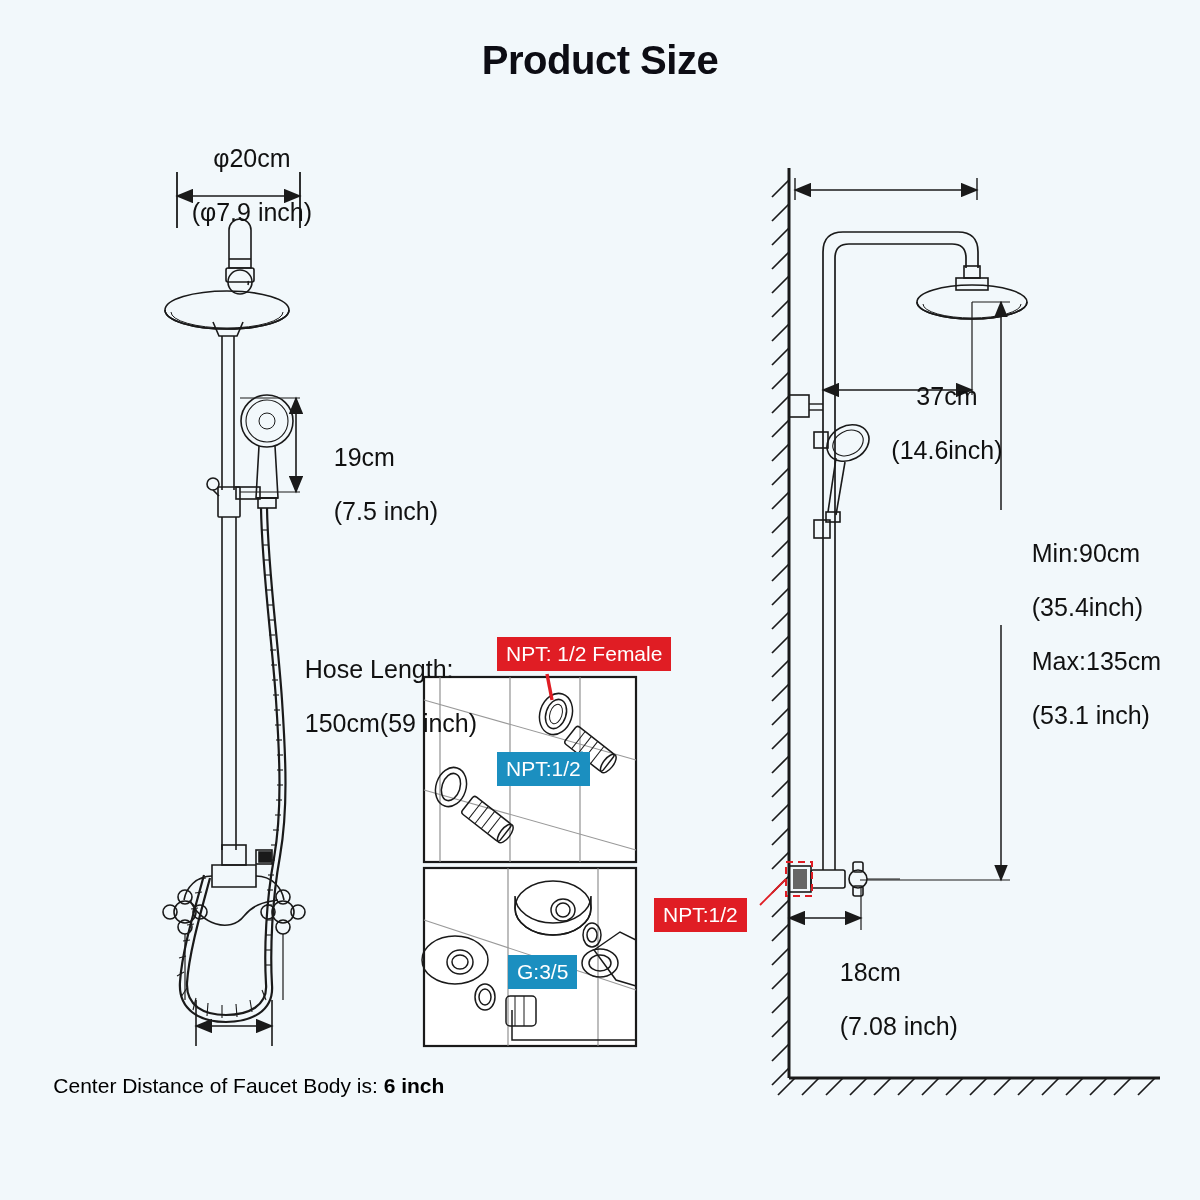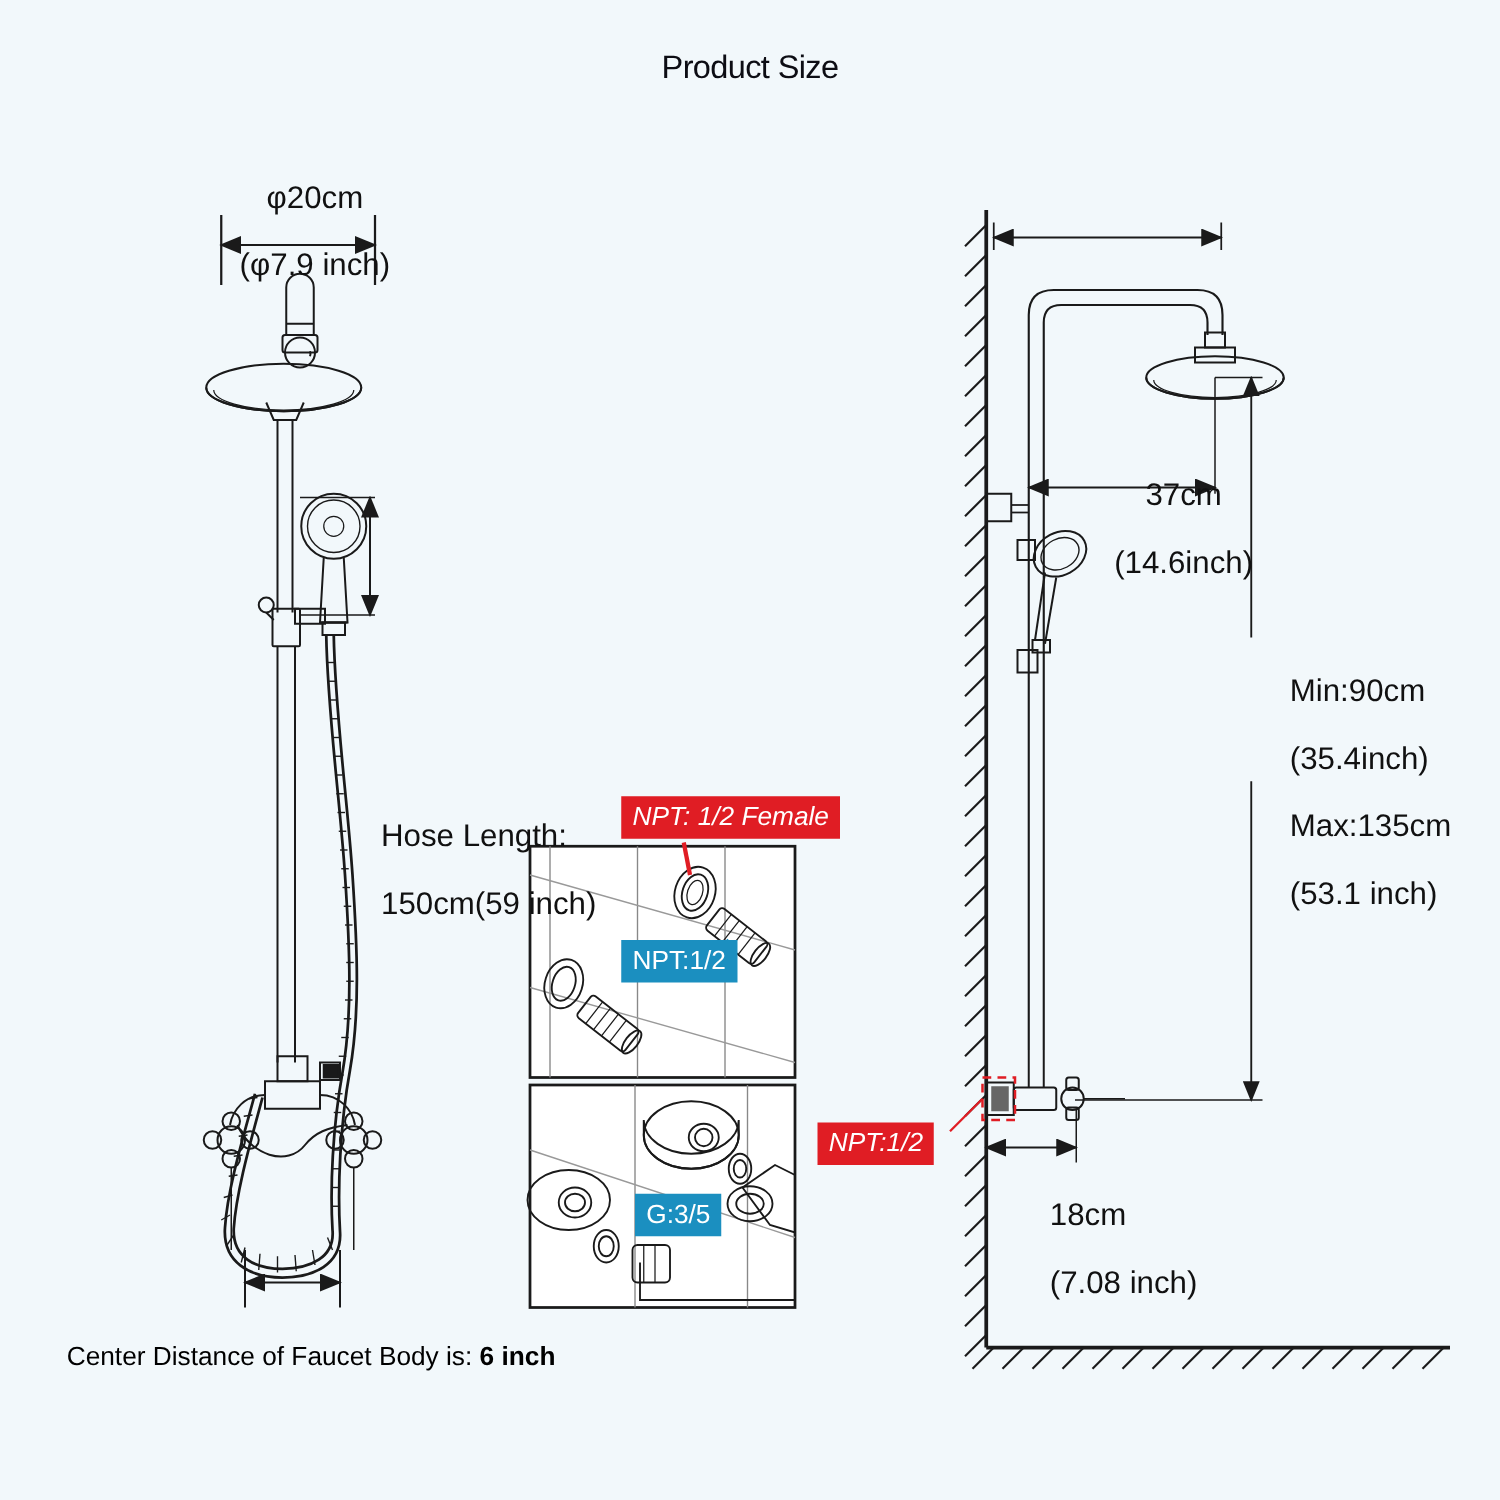--- a/index.html
+++ b/index.html
@@ -20,22 +20,22 @@
     inset: 0;
     width: 1200px;
     height: 1200px;
   }
   .title {
     position: absolute;
     top: 38px;
     left: 0;
     width: 1200px;
     text-align: center;
-    font-size: 26px;
-    font-weight: normal;
+    font-size: 40px;
+    font-weight: bold;
     letter-spacing: -0.5px;
     color: #0d0d14;
   }
   .dimlabel {
     position: absolute;
     font-size: 25px;
     line-height: 27px;
     color: #111;
     white-space: pre;
   }
@@ -65,21 +65,21 @@
   }
   .badge {
     position: absolute;
     color: #fff;
     font-size: 21px;
     line-height: 21px;
     padding: 6px 9px 7px 9px;
     white-space: nowrap;
     box-sizing: border-box;
   }
-  .badge.red { background: #e01d24; font-style: italic; }
+  .badge.red { background: #e01d24; }
   .badge.blue { background: #1b8fc0; }
   svg { position: absolute; left: 0; top: 0; }
 </style>
 </head>
 <body>
 
 <div id="root">
 
   <div class="title">Product Size</div>
 
@@ -437,20 +437,24 @@
       <path d="M514 986 L520 970" stroke="#1b8fc0" stroke-width="3"></path>
 
     </g>
   </svg>
 
   <div class="dimlabel center" style="left:128px; top:118px; width:220px;">
     <span>φ20cm</span><br>
     <span>(φ7.9 inch)</span>
   </div>
 
+  <div class="dimlabel" style="left:306px; top:417px;">
+    <span>19cm</span><br>
+    <span>(7.5 inch)</span>
+  </div>
 
   <div class="dimlabel" style="left:277px; top:629px;">
     <span>Hose Length:</span><br>
     <span>150cm(59 inch)</span>
   </div>
 
 
   <div class="dimlabel center" style="left:838px; top:356px; width:190px;">
     <span>37cm</span><br>
     <span>(14.6inch)</span>

